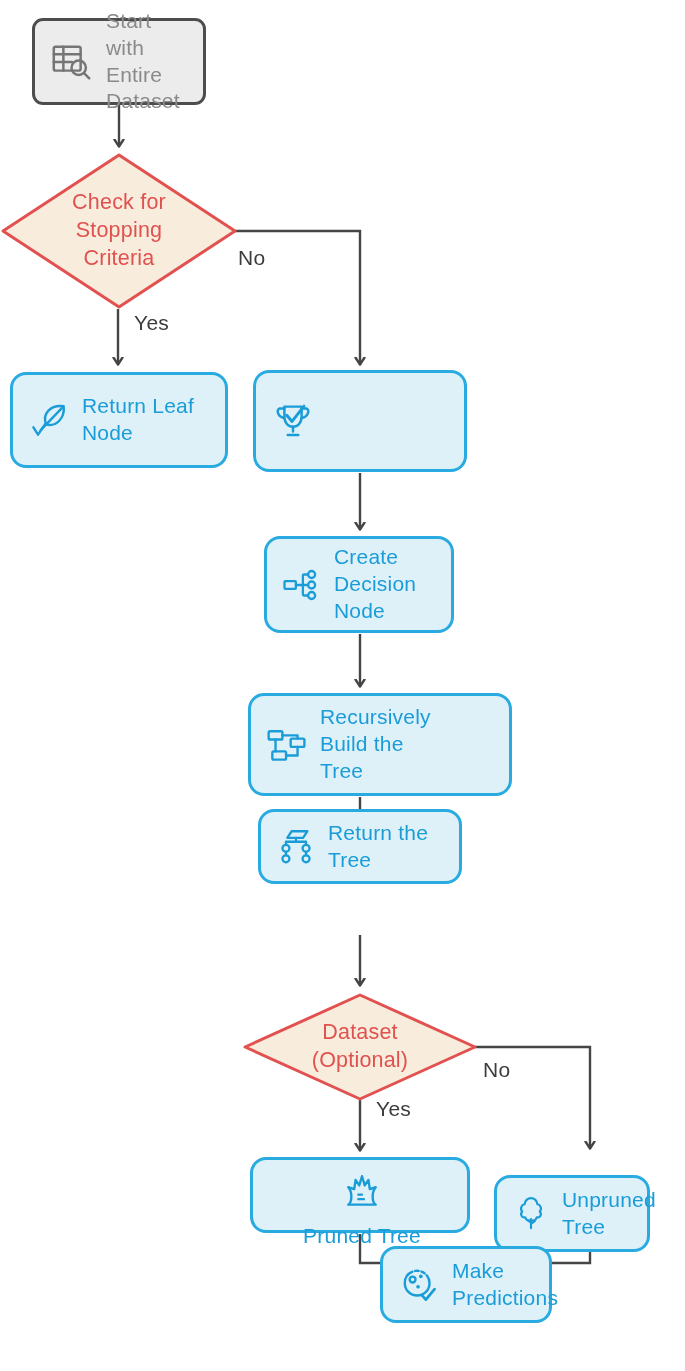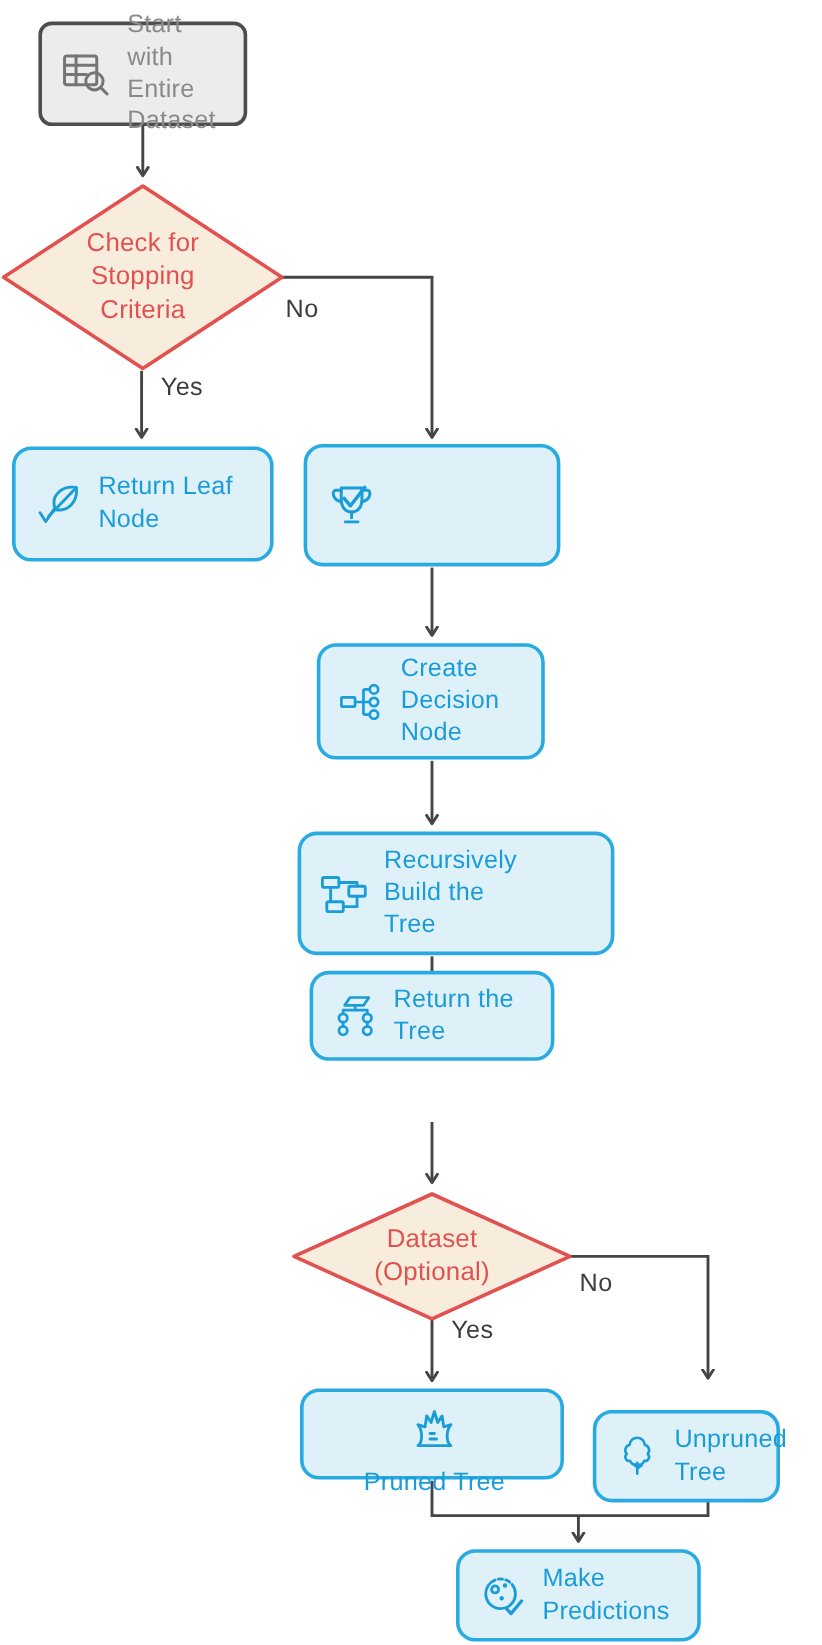--- a/index.html
+++ b/index.html
@@ -177,21 +177,21 @@
     <span class="icon blue">
       <svg width="40" height="40" viewBox="0 0 48 48" stroke-width="2.6">
         <path d="M24 5 C28 5 31.5 8 31.5 12 C35.5 13 37.5 18 34.5 21 C37.5 24 35 29 31 28 C30 31 27 32.5 24 31.5 C21 32.5 18 31 17 28 C13 29 10.5 24 13.5 21 C10.5 18 12.5 13 16.5 12 C16.5 8 20 5 24 5 Z"></path>
         <path d="M24 30 V41 M24 34.5 L19.5 31 M24 36 L28.5 32.5"></path>
       </svg>
     </span>
     <span class="label">Unpruned
 Tree</span>
   </div>
 
-  <div class="node process" style="left:380px;top:1291px;width:204px;height:77px;align-items:center;">
+  <div class="node process" style="left:380px;top:1246px;width:172px;height:77px;align-items:center;">
     <span class="icon blue">
       <svg width="44" height="44" viewBox="0 0 48 48" stroke-width="2.6">
         <circle cx="22" cy="22" r="13.5" stroke-dasharray="58 3 4 3 4 3"></circle>
         <circle cx="17" cy="18" r="3.2"></circle>
         <circle class="dot-blue" cx="26" cy="14.5" r="2"></circle>
         <circle class="dot-blue" cx="23" cy="26" r="2"></circle>
         <path d="M27 35 L31.5 40 L41 28.5" stroke-width="3"></path>
       </svg>
     </span>
     <span class="label">Make

